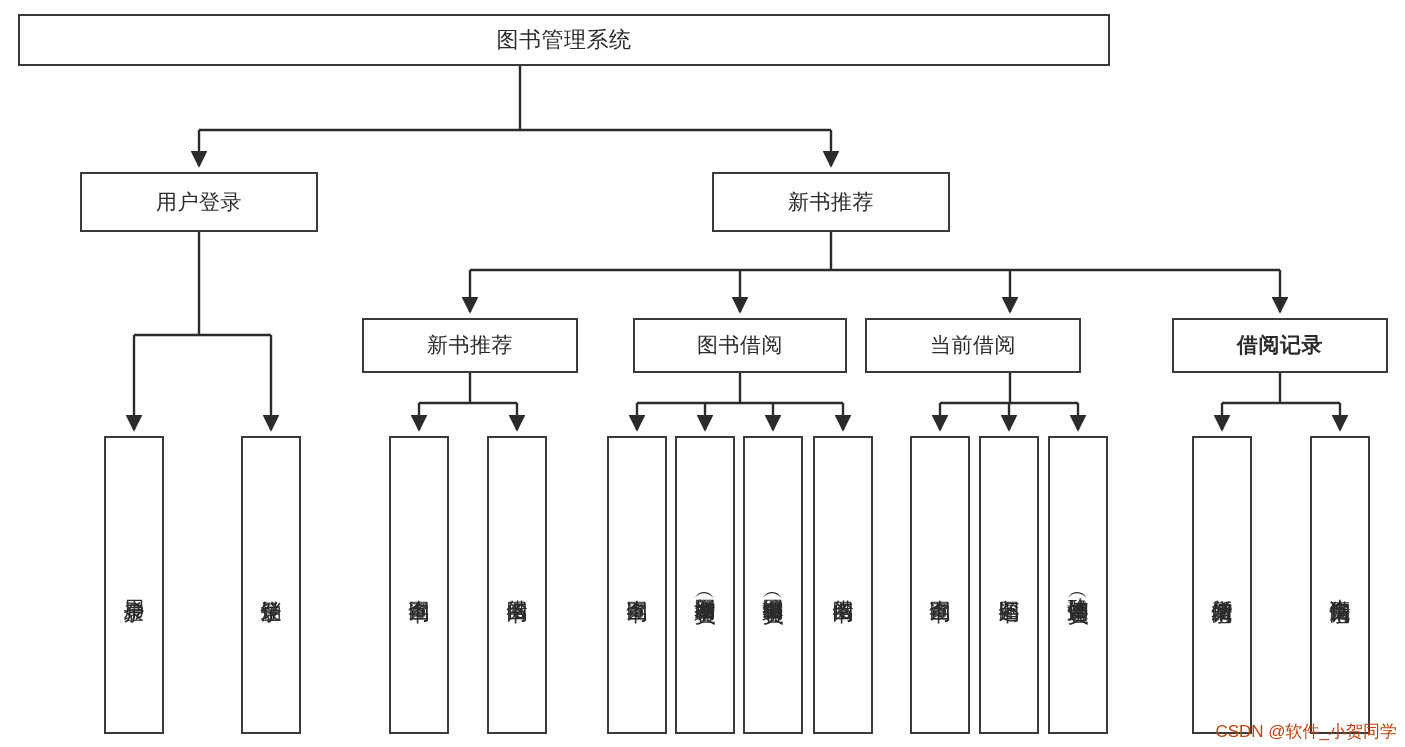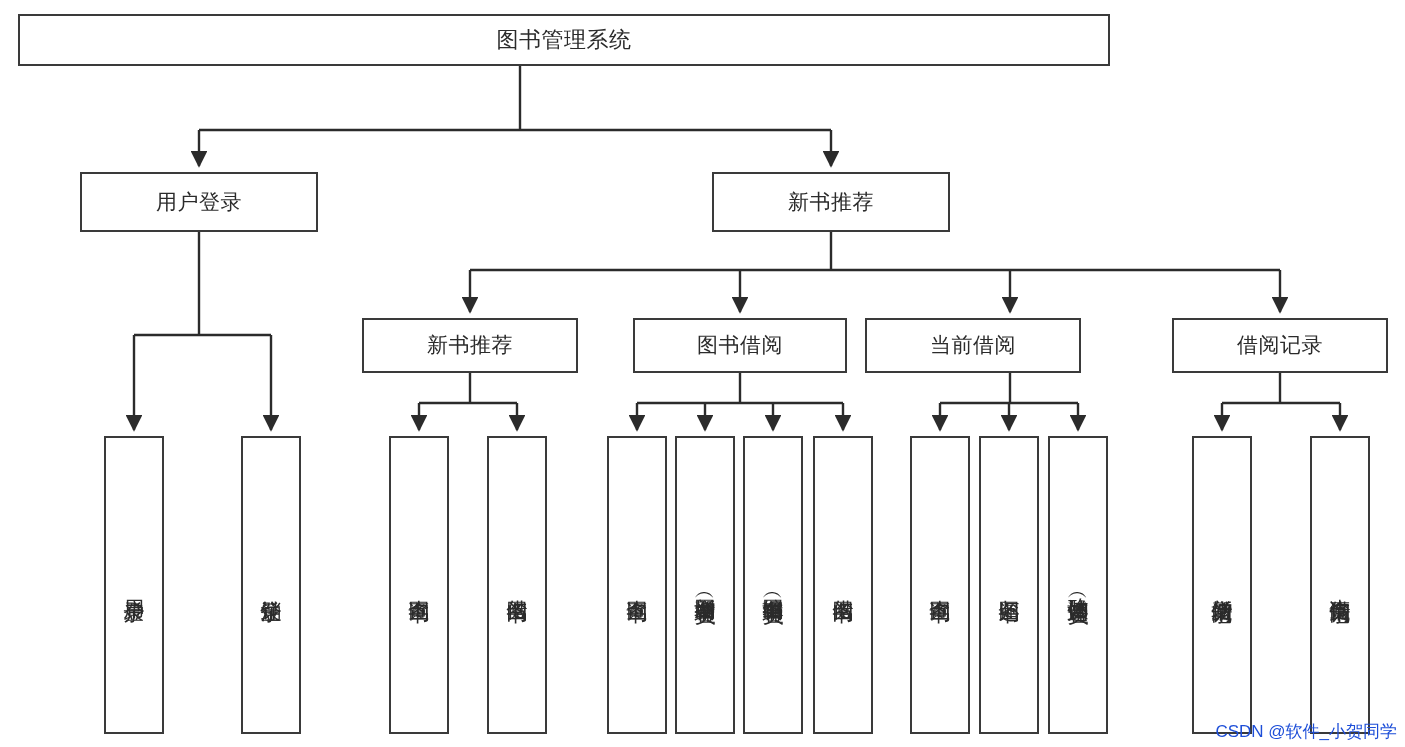--- a/index.html
+++ b/index.html
@@ -53,21 +53,21 @@
     white-space: nowrap;
   }
   .node .label {
     display: block;
   }
   .watermark {
     position: absolute;
     right: 8px;
     bottom: 4px;
     font-size: 17px;
-    color: #1d4ed8;
+    color: #c2410c;
     white-space: nowrap;
     z-index: 3;
   }
 </style>
 </head>
 <body>
 
 <div id="canvas">
 
   <svg class="links" viewBox="0 0 1405 747">
@@ -137,21 +137,21 @@
   </div>
 
   <div class="node horiz" style="left:633px; top:318px; width:214px; height:55px;">
     <span class="label">图书借阅</span>
   </div>
 
   <div class="node horiz" style="left:865px; top:318px; width:216px; height:55px;">
     <span class="label">当前借阅</span>
   </div>
 
-  <div class="node horiz" style="left:1172px; top:318px; width:216px; height:55px;">
+  <div class="node horiz" style="left:1172px; top:318px; width:216px; height:55px;font-weight:bold;">
     <span class="label">借阅记录</span>
   </div>
 
   <div class="node vert" style="left:104px; top:436px; width:60px; height:298px;">
     <span class="label">用户登录</span>
   </div>
 
   <div class="node vert" style="left:241px; top:436px; width:60px; height:298px;">
     <span class="label">注销登录</span>
   </div>

